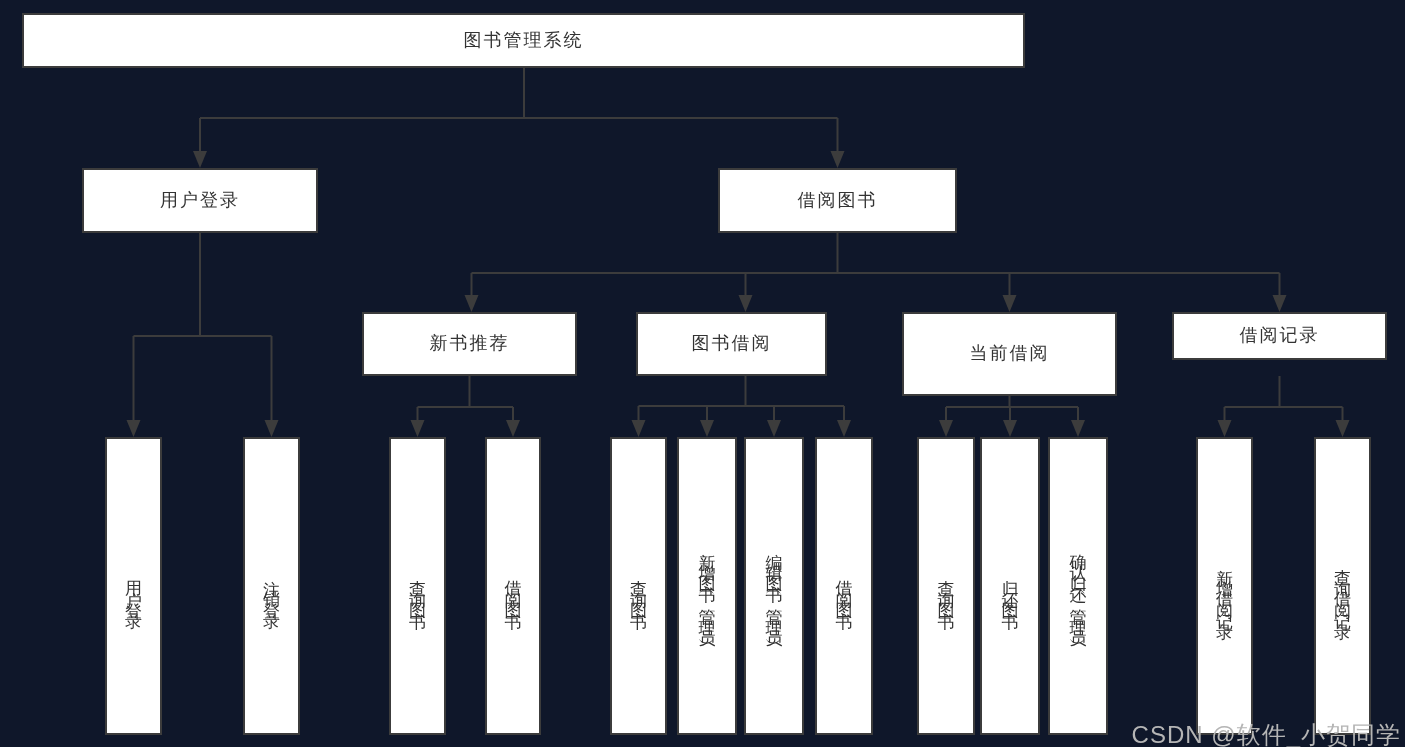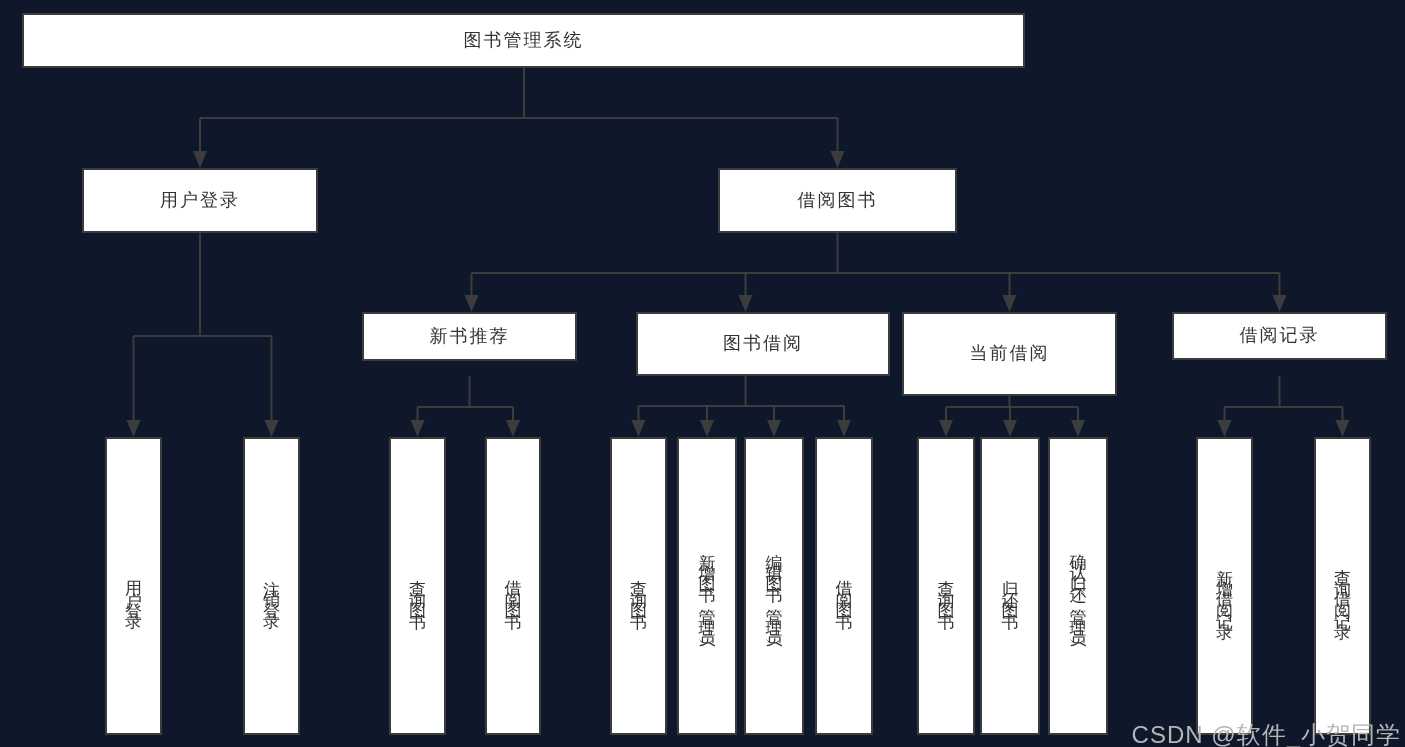--- a/index.html
+++ b/index.html
@@ -91,22 +91,22 @@
       <polygon points="1217.5,420 1231.5,420 1224.5,437"></polygon>
       <polygon points="1335.5,420 1349.5,420 1342.5,437"></polygon>
     </g>
   </svg>
 
   <div class="node hnode" style="left:22px;top:13px;width:1003px;height:55px">图书管理系统</div>
 
   <div class="node hnode" style="left:82px;top:168px;width:236px;height:65px">用户登录</div>
   <div class="node hnode" style="left:718px;top:168px;width:239px;height:65px">借阅图书</div>
 
-  <div class="node hnode" style="left:362px;top:312px;width:215px;height:49px">新书推荐</div>
-  <div class="node hnode" style="left:636px;top:312px;width:254px;height:64px">图书借阅</div>
+  <div class="node hnode" style="left:362px;top:312px;width:215px;height:64px">新书推荐</div>
+  <div class="node hnode" style="left:636px;top:312px;width:191px;height:64px">图书借阅</div>
   <div class="node hnode" style="left:902px;top:312px;width:215px;height:84px">当前借阅</div>
   <div class="node hnode" style="left:1172px;top:312px;width:215px;height:48px">借阅记录</div>
 
   <div class="node vnode" style="left:105px;top:437px;width:57px;height:298px">用户登录</div>
   <div class="node vnode" style="left:243px;top:437px;width:57px;height:298px">注销登录</div>
 
   <div class="node vnode" style="left:389px;top:437px;width:57px;height:298px">查询图书</div>
   <div class="node vnode" style="left:485px;top:437px;width:56px;height:298px">借阅图书</div>
 
   <div class="node vnode" style="left:610px;top:437px;width:57px;height:298px">查询图书</div>

